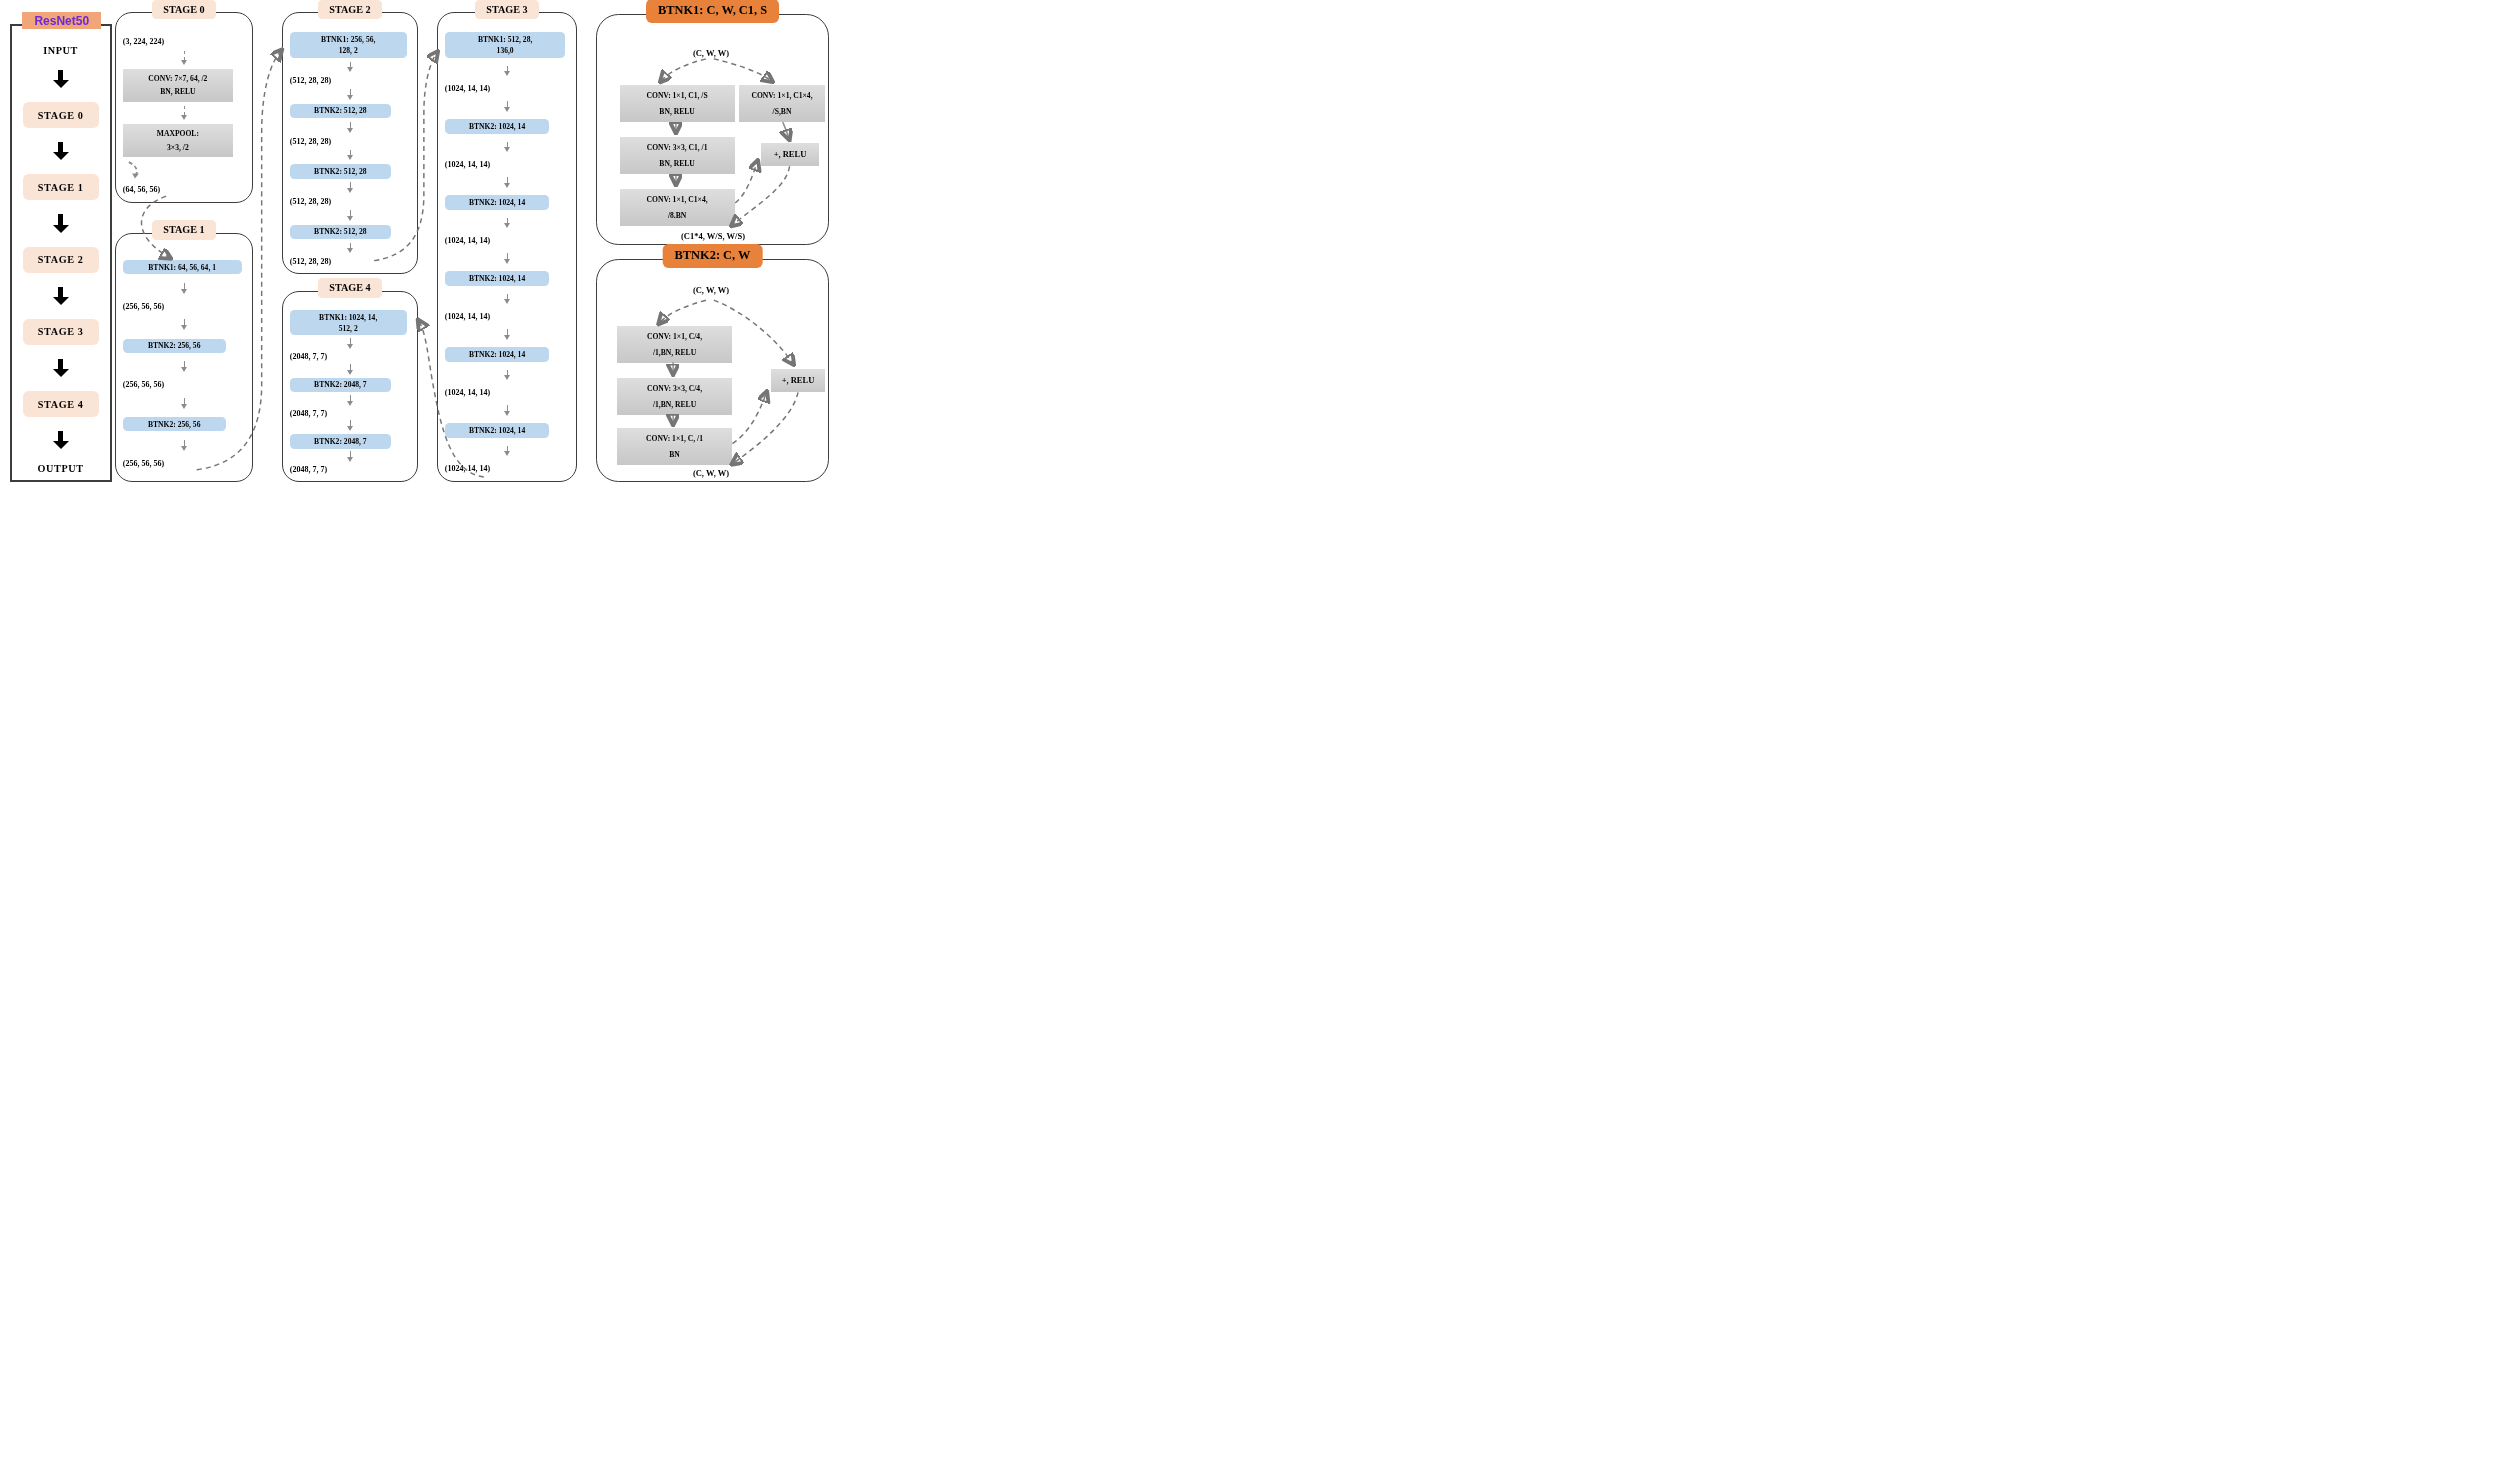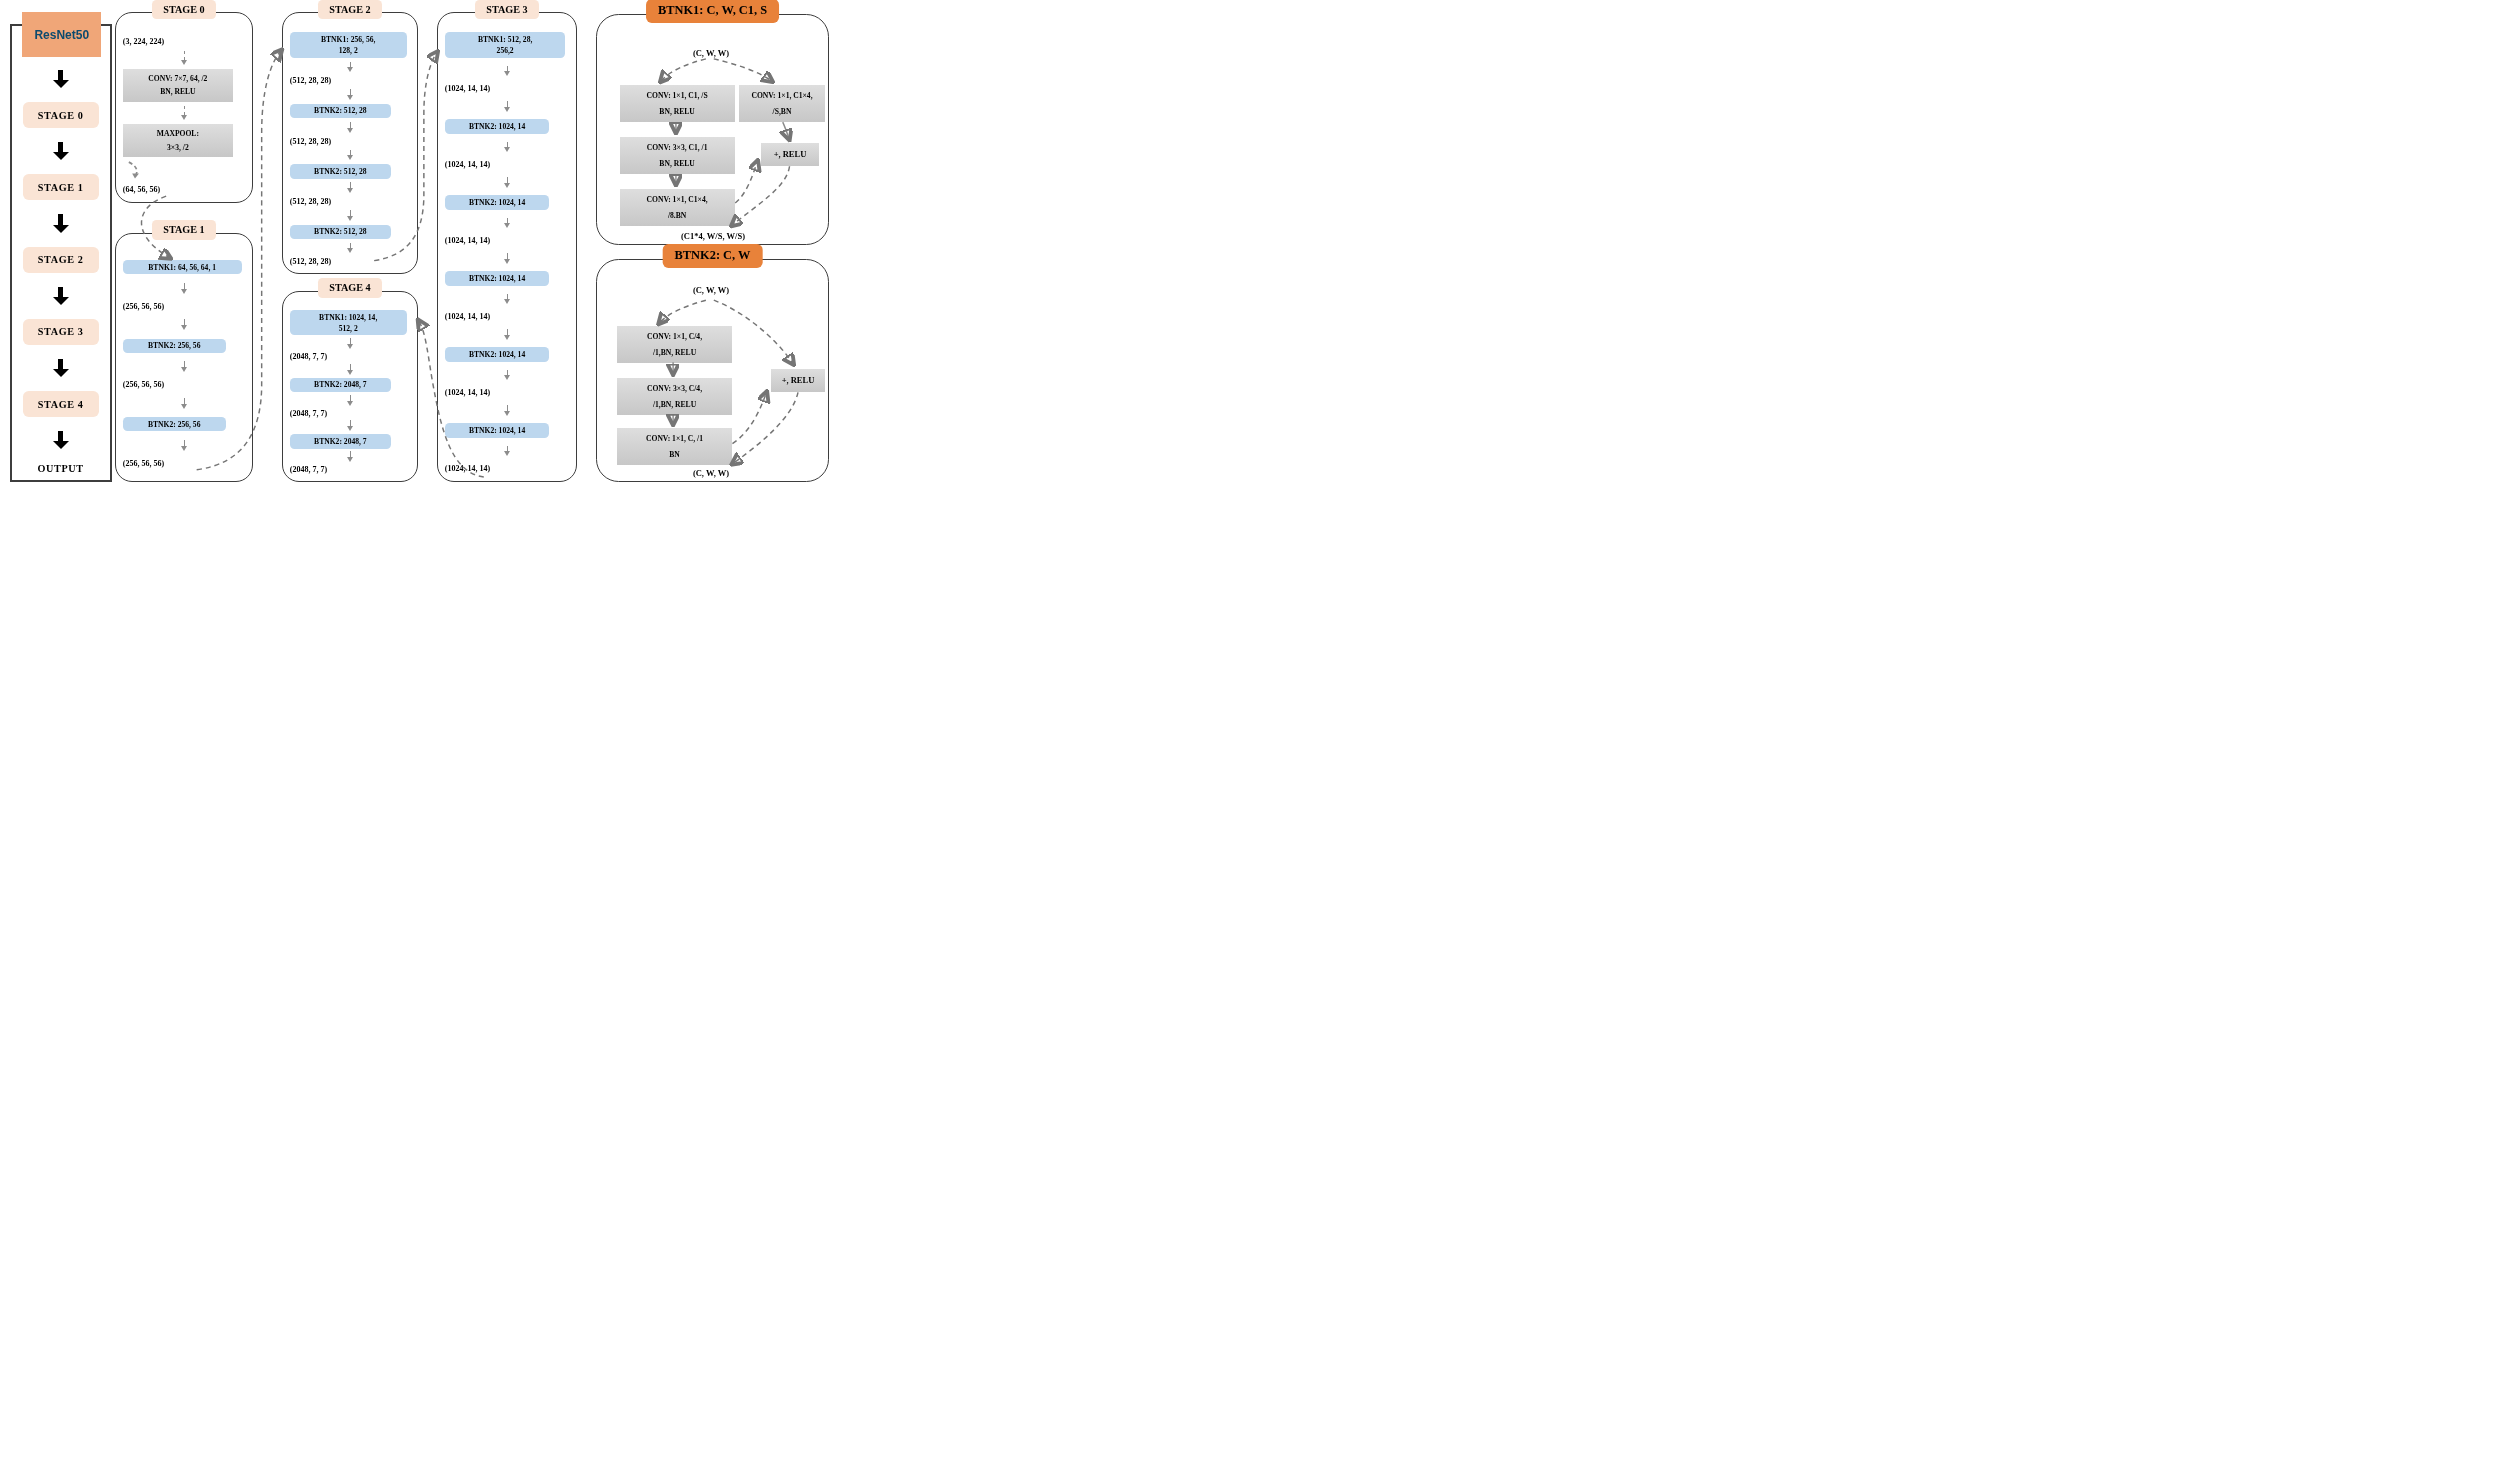--- a/index.html
+++ b/index.html
@@ -15,22 +15,22 @@
   .stage-title{position:absolute;left:50%;transform:translateX(-50%);top:-13.6px;
       background:#fae4d5;border-radius:4.5px;padding:4px 11.3px;font-weight:bold;font-size:10.2px;
       white-space:nowrap;z-index:6;line-height:1.1;}
   .btnk-title{position:absolute;left:50%;transform:translateX(-50%);top:-16px;
       background:#e8823a;border-radius:5.7px;padding:5.1px 12.4px;font-weight:bold;font-size:12.4px;
       white-space:nowrap;z-index:6;line-height:1.1;}
 
   
   #left-panel{position:absolute;left:9.6px;top:24px;width:102px;height:458px;
       border:2.3px solid #3d3d3d;background:#fff;box-sizing:border-box;}
-  #resnet-header{position:absolute;left:10.7px;top:-13.6px;width:79px;height:45px;
-      background:#f0a678;color:#0c4a6e;font-family:"Liberation Sans","DejaVu Sans",sans-serif;
+  #resnet-header{position:absolute;left:10.7px;top:-13.6px;width:79px;height:17px;
+      background:#f0a678;color:#6d28d9;font-family:"Liberation Sans","DejaVu Sans",sans-serif;
       font-weight:bold;font-size:12px;display:flex;align-items:center;justify-content:center;z-index:6;}
   #panel-flow{position:absolute;left:0;top:19px;right:0;bottom:5.7px;display:flex;
       flex-direction:column;align-items:center;justify-content:space-between;}
   .panel-text{font-weight:bold;font-size:10.2px;letter-spacing:0.6px;text-align:right;}
   .panel-label{background:#fae4d5;border-radius:5.7px;width:76px;height:26px;display:flex;
       align-items:center;justify-content:center;font-weight:bold;font-size:10.2px;letter-spacing:0.6px;}
   .black-arrow{display:flex;flex-direction:column;align-items:center;}
   .ba-stem{width:5.7px;height:10.2px;background:#000;}
   .ba-head{width:0;height:0;border-left:8px solid transparent;border-right:8px solid transparent;
       border-top:8.5px solid #000;}
@@ -261,21 +261,21 @@
         </div>
         <div class="shape-text">(2048, 7, 7)</div>
       </div>
   </div>
 
   <div class="bigbox rounded" style="left:437px;top:12.4px;width:140px;height:470px;">
     <div class="stage-title">STAGE 3</div>
     <div class="stage-flow" style="top:19px;bottom:8px;">
         <div class="blue-bar wide">
           <div>BTNK1: 512, 28,</div>
-          <div>256,2</div>
+          <div>136,0</div>
         </div>
         <div class="varrow">
           <div class="va-stem"></div>
           <div class="va-head"></div>
         </div>
         <div class="shape-text">(1024, 14, 14)</div>
         <div class="varrow">
           <div class="va-stem"></div>
           <div class="va-head"></div>
         </div>

